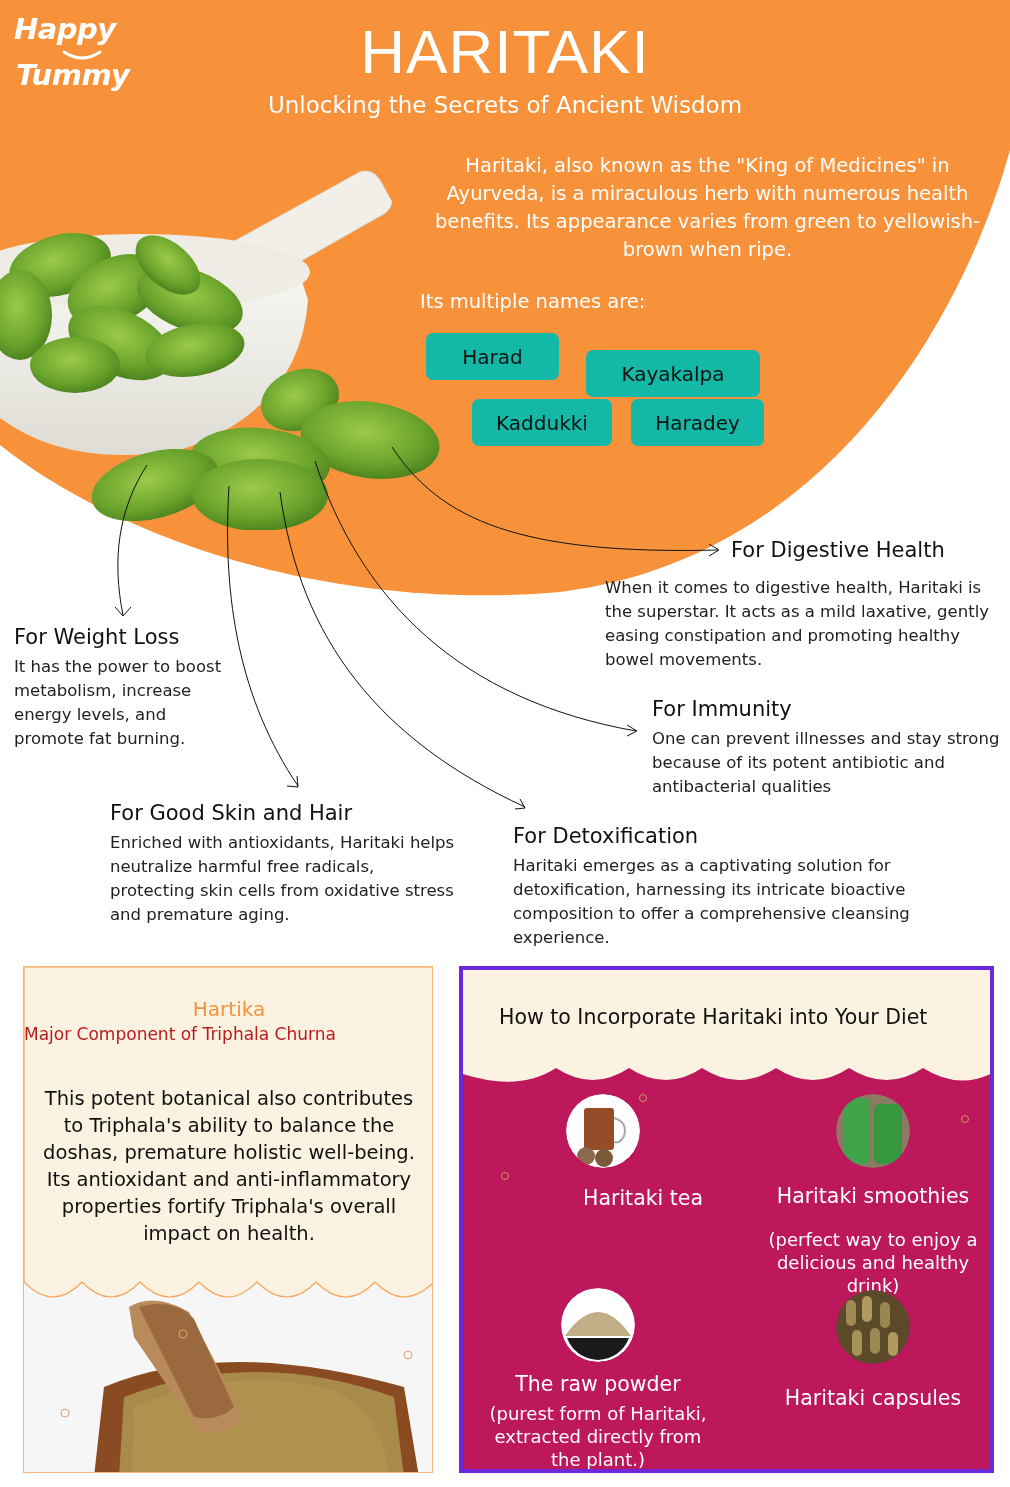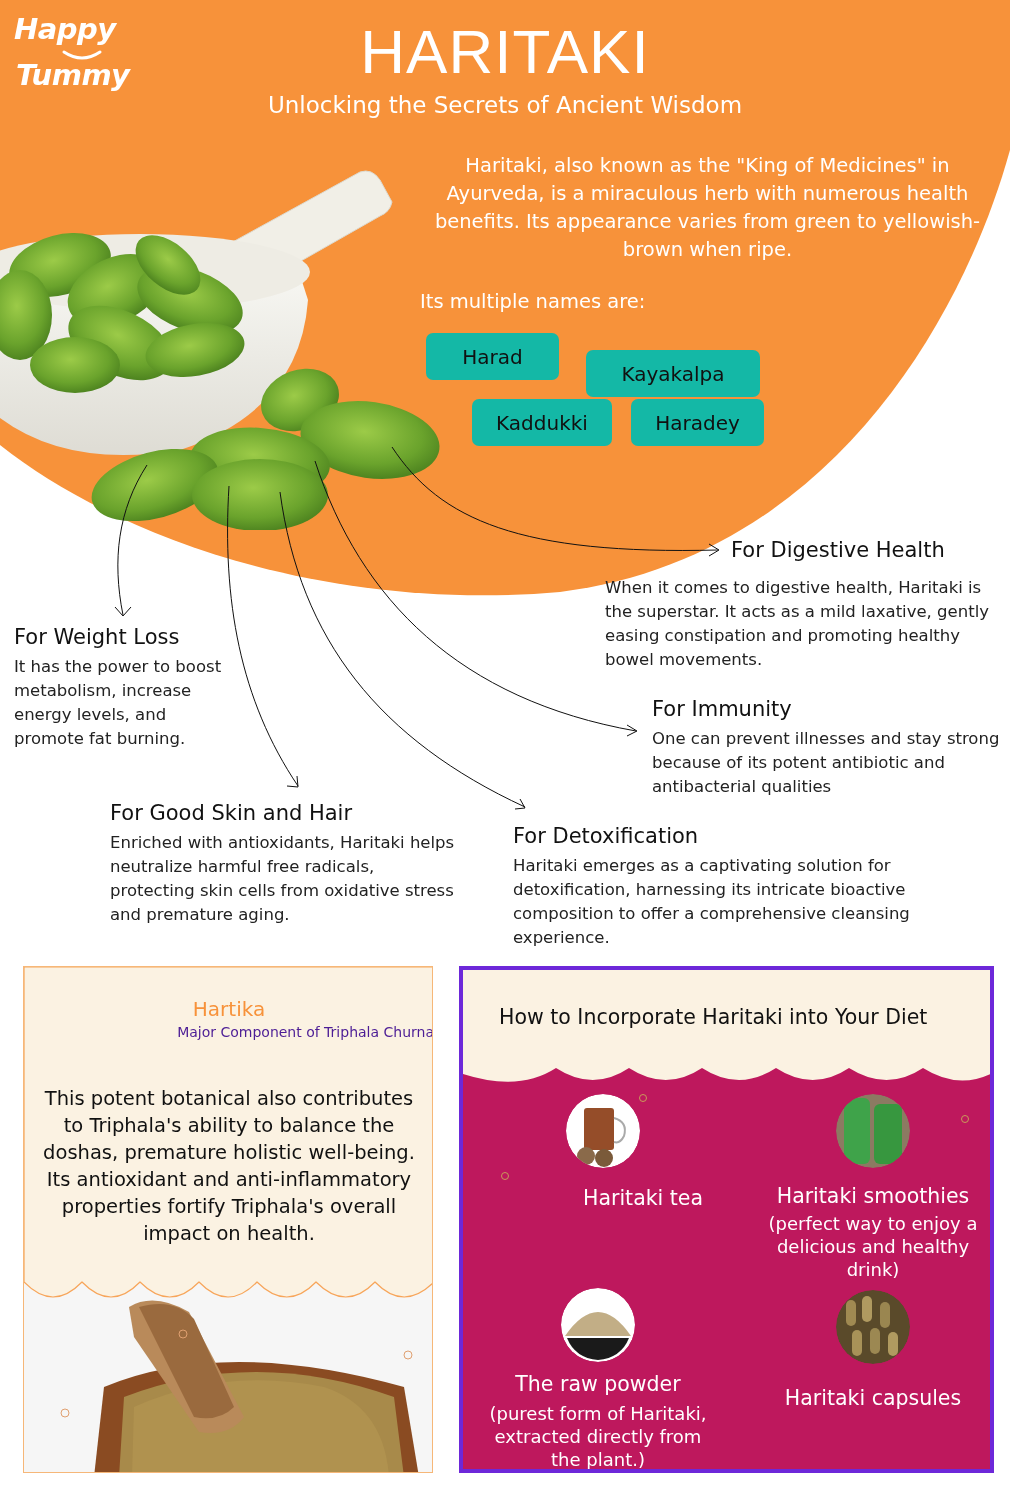--- a/index.html
+++ b/index.html
@@ -25,21 +25,21 @@
 
   .benefit { position: absolute; z-index: 3; }
   .benefit h3 { font-family: "DejaVu Sans", sans-serif; font-weight: normal; font-size: 21px; color: #111; margin-bottom: 6px; }
   .benefit p { font-size: 16.5px; line-height: 24px; color: #222; }
 
   .arrows { position: absolute; left: 0; top: 0; width: 1010px; height: 1000px; z-index: 4; pointer-events: none; }
 
   .card-left { position: absolute; left: 23px; top: 966px; width: 410px; height: 507px; border: 1px solid #f6b778; background: #f6f6f6; overflow: hidden; z-index: 2; }
   .card-left .cream { position: absolute; left: 0; top: 0; width: 410px; height: 345px; }
   .card-left .hdr1 { position: absolute; left: 0; width: 410px; top: 30px; text-align: center; color: #f7923a; font-size: 20px; }
-  .card-left .hdr2 { position: absolute; left: 0; width: 410px; top: 57px; text-align: right; color: #4c1d95; font-size: 14px; white-space: nowrap; }
+  .card-left .hdr2 { position: absolute; left: 0; width: 410px; top: 57px; text-align: left; color: #b91c1c; font-size: 17px; white-space: nowrap; }
   .card-left .body { position: absolute; left: 8px; width: 394px; top: 118px; text-align: center; font-size: 19.5px; line-height: 27px; color: #111; }
   .card-left .powder-art { position: absolute; left: 0; top: 300px; width: 410px; height: 210px; }
 
   .card-right { position: absolute; left: 459px; top: 966px; width: 535px; height: 507px; background: #be185d; border: 4px solid #6d28d9; overflow: hidden; z-index: 2; }
   .card-right .cream { position: absolute; left: 0; top: 0; width: 535px; height: 115px; }
   .card-right .hdr { position: absolute; left: 36px; top: 35px; font-size: 20.5px; color: #111; white-space: nowrap; }
   .diet-item { position: absolute; text-align: center; color: #fff; }
   .diet-item .thumb { margin: 0 auto; border-radius: 50%; overflow: hidden; }
   .diet-item .label { font-size: 20.5px; color: #fff; }
   .diet-item .note { font-size: 18px; line-height: 23px; color: #fff; }
@@ -193,21 +193,21 @@
     <div class="label" style="margin-top:14px;text-align:right;">Haritaki tea</div>
   </div>
 
   <div class="diet-item" style="left:295px; top:124px; width:230px;">
     <svg class="thumb" width="74" height="74" viewBox="0 0 74 74">
       <circle cx="37" cy="37" r="37" fill="#8c7a62"></circle>
       <rect x="8" y="4" width="26" height="66" rx="6" fill="#3fa34a"></rect>
       <rect x="38" y="10" width="28" height="60" rx="6" fill="#37973f"></rect>
     </svg>
     <div class="label" style="margin-top:12px;">Haritaki smoothies</div>
-    <div class="note" style="margin-top:4px;">(perfect way to enjoy a delicious and healthy drink)</div>
+    <div class="note" style="margin-top:20px;">(perfect way to enjoy a delicious and healthy drink)</div>
   </div>
 
   <div class="diet-item" style="left:20px; top:318px; width:230px;">
     <svg class="thumb" width="74" height="74" viewBox="0 0 74 74">
       <circle cx="37" cy="37" r="37" fill="#fff"></circle>
       <path d="M4,48 Q37,0 70,48 Z" fill="#c2ae86"></path>
       <path d="M6,50 L68,50 Q60,70 37,72 Q14,70 6,50 Z" fill="#1a1a1a"></path>
     </svg>
     <div class="label" style="margin-top:6px;">The raw powder</div>
     <div class="note" style="margin-top:6px;">(purest form of Haritaki, extracted directly from the plant.)</div>

